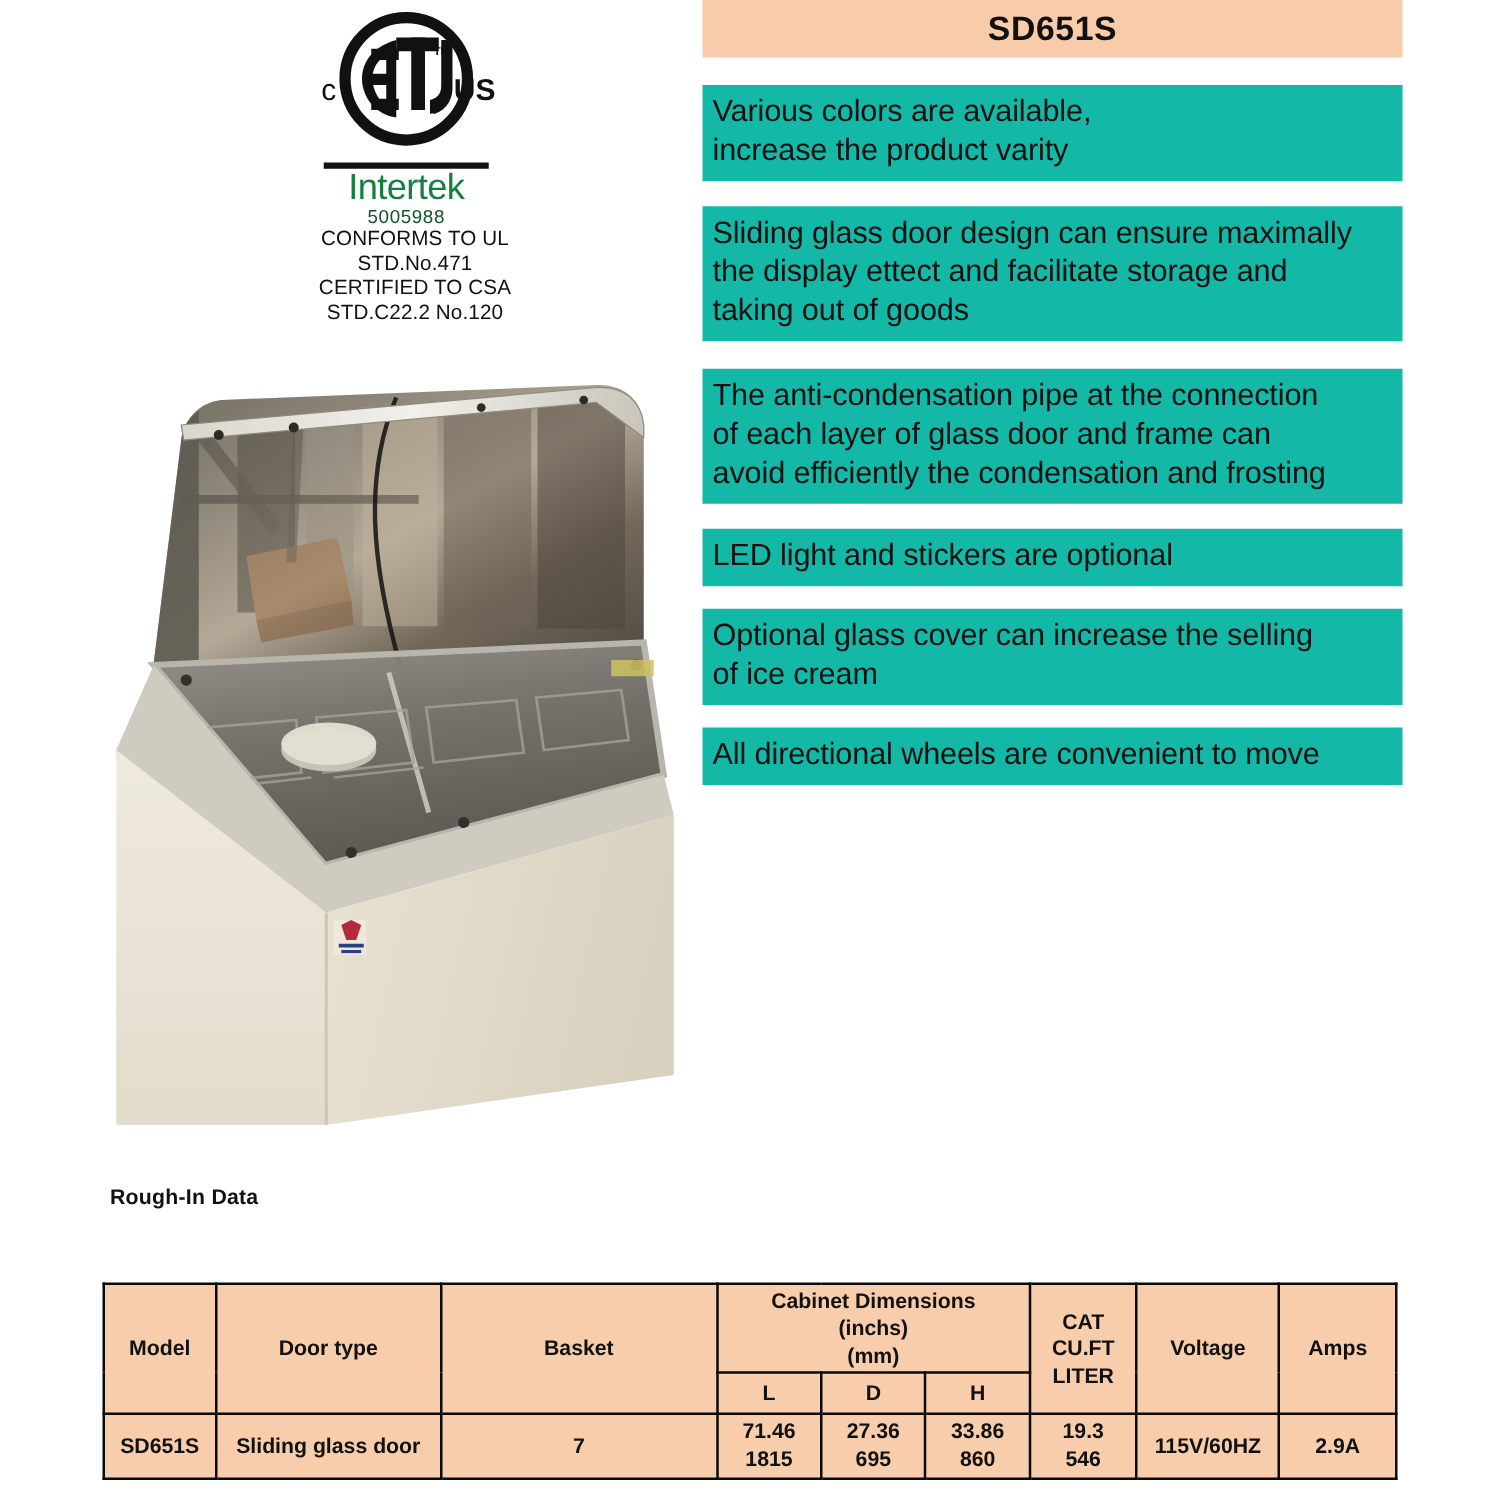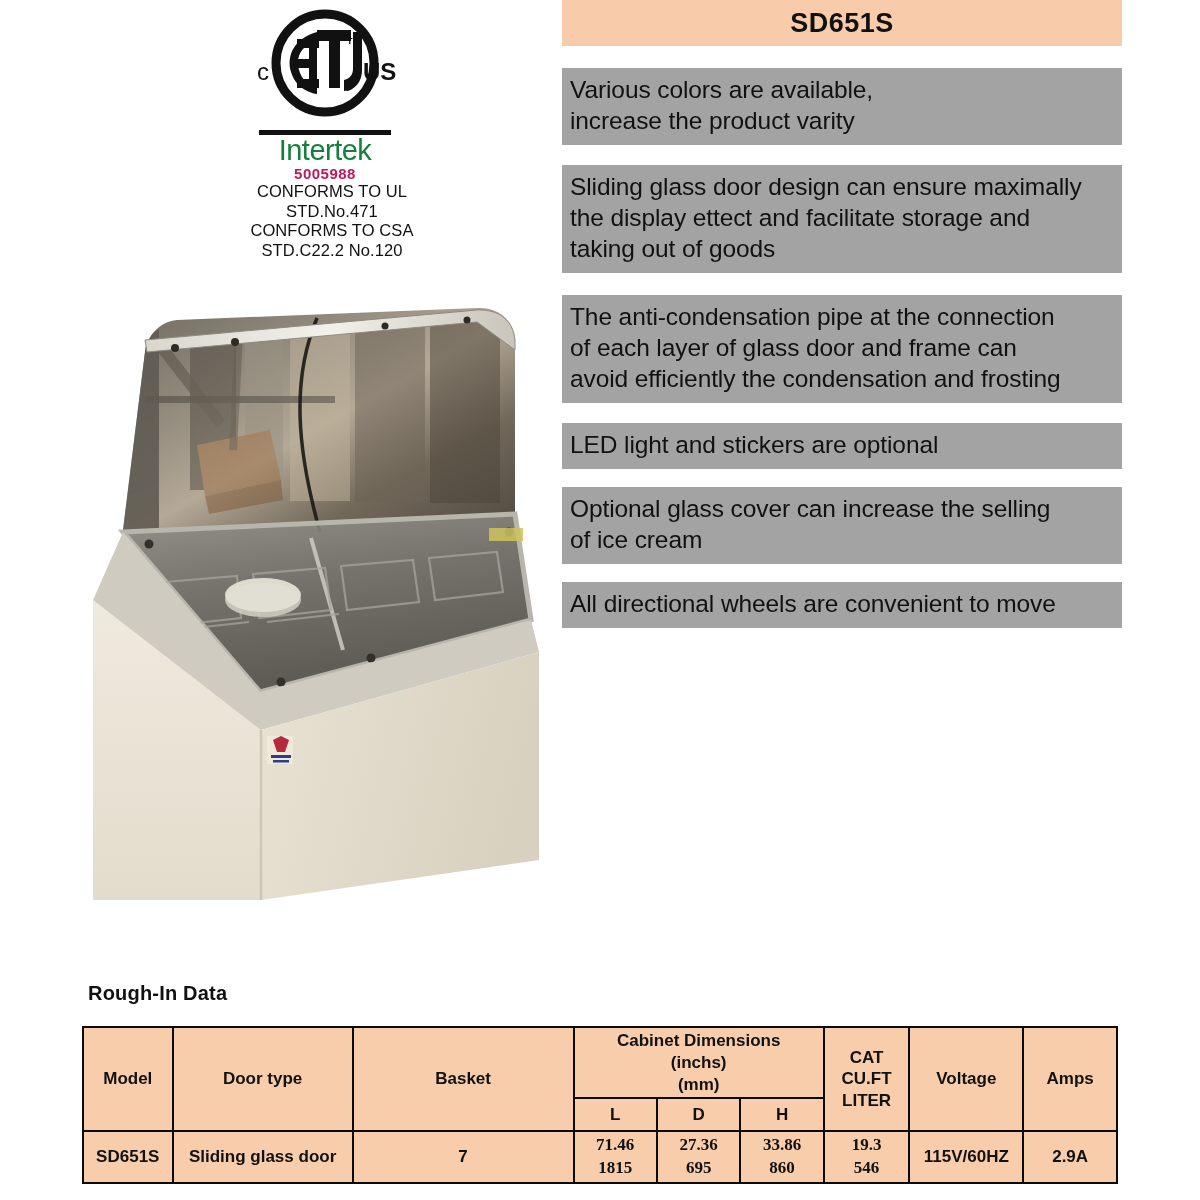--- a/index.html
+++ b/index.html
@@ -48,22 +48,22 @@
   }
   #intertek-name {
     font-size: 29px;
     font-weight: 400;
     letter-spacing: -0.5px;
     color: #15803d;
     line-height: 1.0;
   }
   #intertek-number {
     font-size: 15px;
-    font-weight: bold;
-    color: #be185d;
+    font-weight: normal;
+    color: #14532d;
     letter-spacing: 0.5px;
     line-height: 1.15;
   }
   .etl-conform-line {
     font-size: 16.5px;
     color: #111;
     line-height: 1.18;
     text-align: center;
     padding-left: 14px;
     letter-spacing: 0.1px;
@@ -90,39 +90,39 @@
     background: #f8ccaa;
     height: 46px;
     line-height: 46px;
     text-align: center;
     font-size: 27px;
     font-weight: bold;
     color: #111;
     letter-spacing: 0.5px;
   }
   .feature-box {
-    background: #a3a3a3;
+    background: #14b8a6;
     color: #111;
     font-size: 24.5px;
     line-height: 1.265;
     padding: 7px 0 8px 8px;
     white-space: pre-line;
     letter-spacing: -0.1px;
   }
   .gap-16 { height: 16px; }
   .gap-18 { height: 18px; }
   .gap-20 { height: 20px; }
   .gap-22 { height: 22px; }
 
   
   #rough-in-label {
     position: absolute;
     left: 88px;
-    top: 982px;
-    font-size: 20px;
+    top: 948px;
+    font-size: 17px;
     font-weight: bold;
     color: #111;
     letter-spacing: 0.2px;
   }
   #spec-table {
     position: absolute;
     left: 82px;
     top: 1026px;
     width: 1036px;
     border-collapse: collapse;
@@ -146,21 +146,21 @@
   td.sub-head {
     font-size: 17px;
     height: 27px;
     padding: 1px;
   }
   td.stat-cell {
     font-size: 17px;
     line-height: 1.35;
     padding: 4px 1px;
   }
-  .dim-top, .dim-bot { display: block; font-family: Liberation Serif, serif; }
+  .dim-top, .dim-bot { display: block; }
 </style>
 </head>
 <body>
 
 <div id="left-column">
 
   <div id="etl-block">
 
     <div id="etl-logo">
       <svg width="160" height="118" viewBox="0 0 160 118">
@@ -193,21 +193,21 @@
         <text x="102" y="36" font-family="Liberation Sans, sans-serif" font-size="9" font-weight="bold" fill="#111">TM</text>
       </svg>
     </div>
 
     <div id="intertek-rule"></div>
     <div id="intertek-name">Intertek</div>
     <div id="intertek-number">5005988</div>
 
     <div class="etl-conform-line">CONFORMS TO UL</div>
     <div class="etl-conform-line">STD.No.471</div>
-    <div class="etl-conform-line">CONFORMS TO CSA</div>
+    <div class="etl-conform-line">CERTIFIED TO CSA</div>
     <div class="etl-conform-line">STD.C22.2 No.120</div>
   </div>
 
   <div id="product-photo">
     <svg width="462" height="600" viewBox="0 0 462 600">
       <defs>
         <linearGradient id="glassGrad" x1="0" y1="0" x2="1" y2="1">
           <stop offset="0%" stop-color="#6b665c"></stop>
           <stop offset="28%" stop-color="#8d8577"></stop>
           <stop offset="52%" stop-color="#b2a694"></stop>

